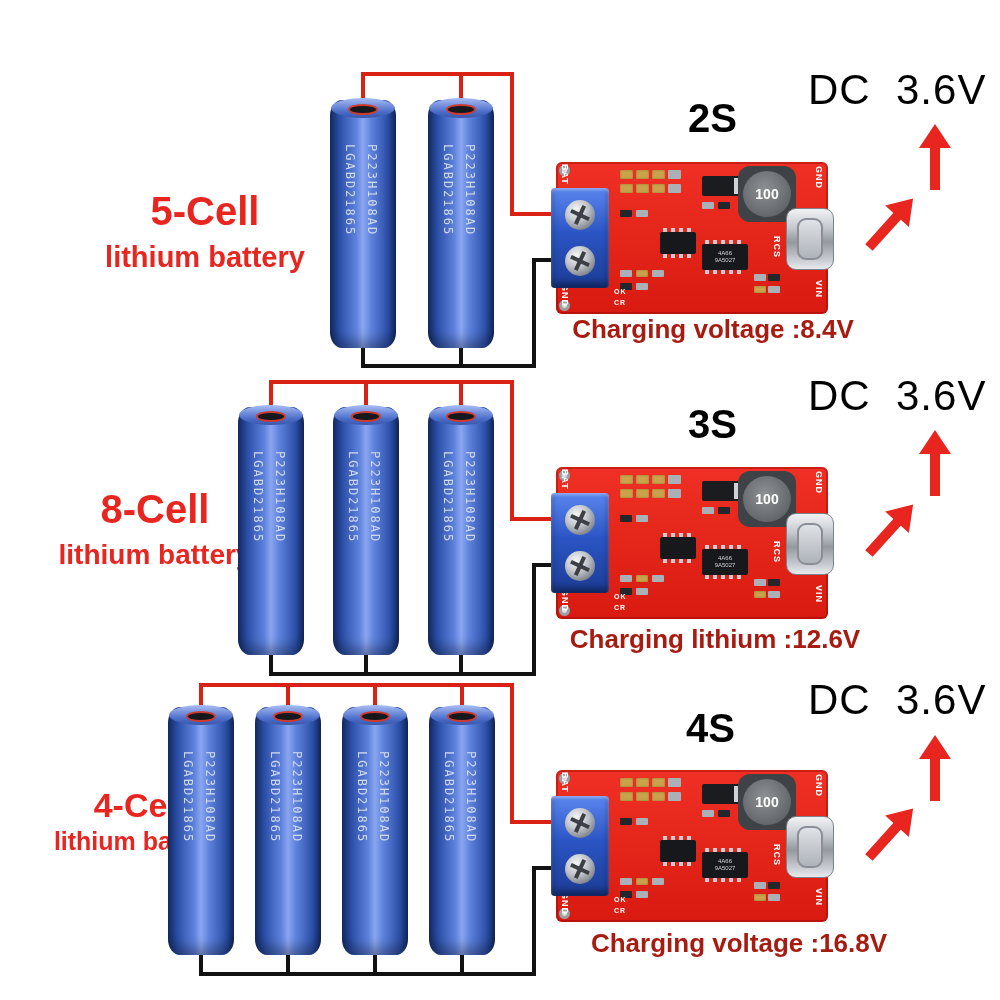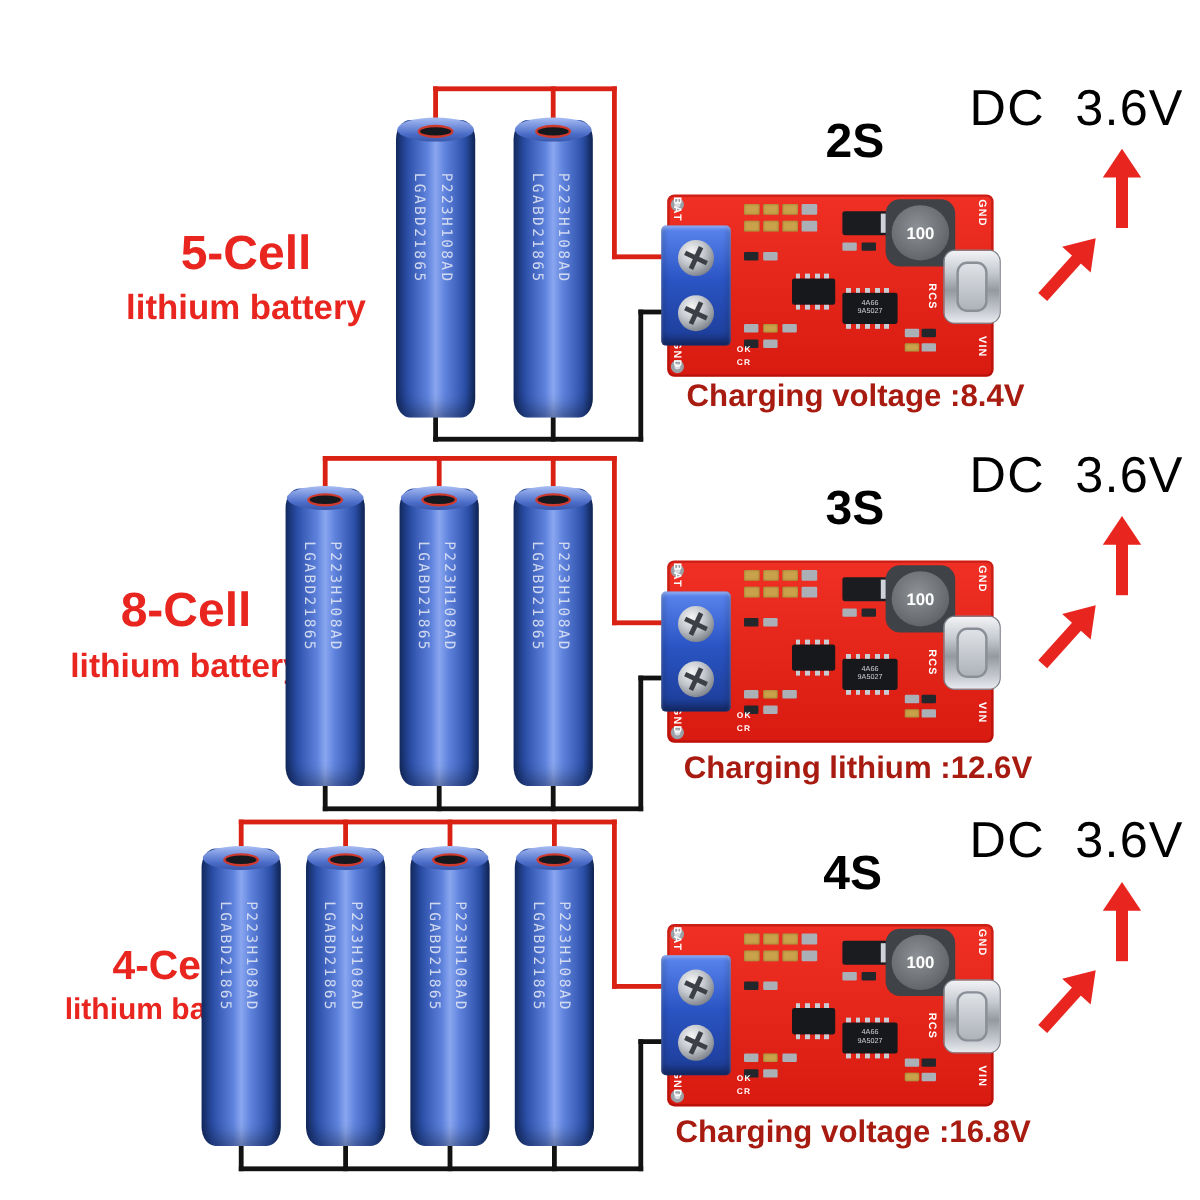--- a/index.html
+++ b/index.html
@@ -260,21 +260,21 @@
 </div>
 <div class="arrow diag" style="left:874px;top:496px">
   <div class="head"></div>
     <div class="shaft"></div>
 </div>
 
 <div class="cell-title" style="left:25px;top:788px;width:230px;font-size:34px">4-Cell</div>
 <div class="cell-title" style="left:0px;top:828px;width:280px;font-size:25px">lithium battery</div>
 <div class="module-tag" style="left:686px;top:706px">4S</div>
 <div class="dc-label" style="left:808px;top:676px">DC  3.6V</div>
-<div class="charge-label" style="left:536px;top:928px;width:350px">Charging voltage :16.8V</div>
+<div class="charge-label" style="left:564px;top:928px;width:350px">Charging voltage :16.8V</div>
 
 <div class="wire red" style="left:199px;top:683px;width:315px;height:4px"></div>
 <div class="wire red" style="left:199px;top:683px;width:4px;height:30px"></div>
 <div class="wire red" style="left:286px;top:683px;width:4px;height:30px"></div>
 <div class="wire red" style="left:373px;top:683px;width:4px;height:30px"></div>
 <div class="wire red" style="left:460px;top:683px;width:4px;height:30px"></div>
 <div class="wire red" style="left:510px;top:683px;width:4px;height:141px"></div>
 <div class="wire red" style="left:510px;top:820px;width:50px;height:4px"></div>
 <div class="wire" style="left:199px;top:972px;width:337px;height:4px"></div>
 <div class="wire" style="left:199px;top:951px;width:4px;height:25px"></div>

